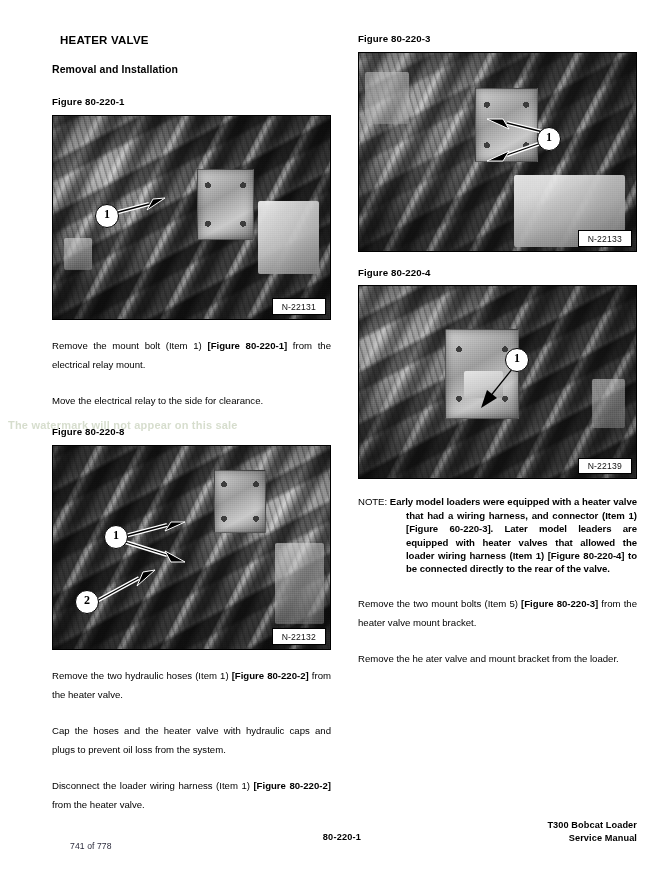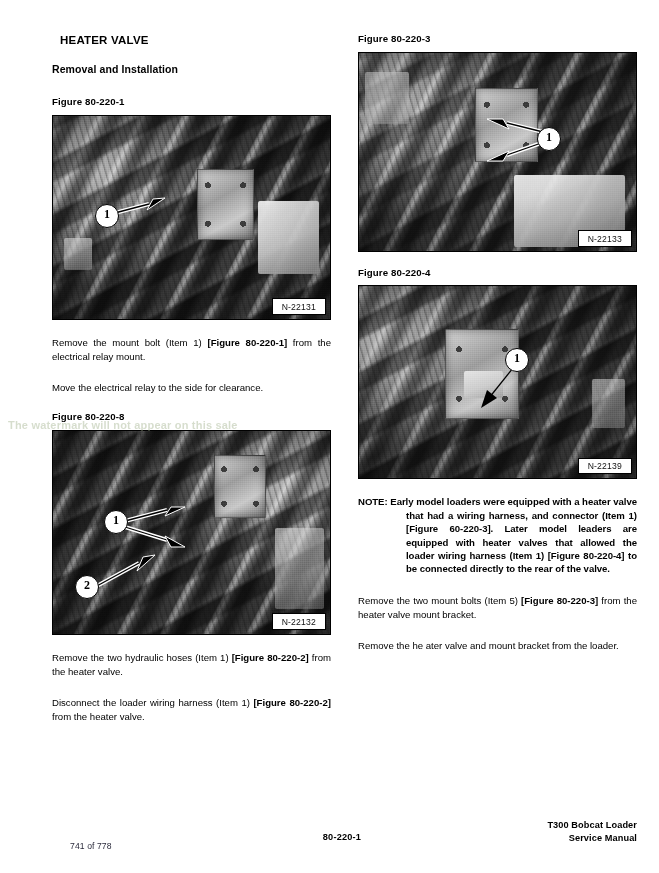--- a/index.html
+++ b/index.html
@@ -50,40 +50,40 @@
   }
   .fig-caption {
     font-size: 9.7px;
     font-weight: bold;
     letter-spacing: .1px;
     margin: 0 0 7px 0;
     line-height: 1.1;
   }
   p.body-text {
     font-size: 9.6px;
-    line-height: 14px;
+    line-height: 19px;
     margin: 0 0 17px 0;
     text-align: justify;
     letter-spacing: 0;
   }
   p.body-text:last-child { margin-bottom: 0; }
   .b { font-weight: bold; }
 
   
   .note-block {
     font-size: 9.6px;
     line-height: 13.4px;
     font-weight: bold;
     text-align: justify;
     margin: 0 0 18px 0;
     padding-left: 48px;
     text-indent: -48px;
     letter-spacing: -.05px;
   }
-  .note-label { font-weight: bold; }
+  .note-label { font-weight: normal; }
   .note-label::after { content: " "; }
 
   
   .figure {
     position: relative;
     border: 1px solid #000000;
     background: #8e8e8e;
     margin: 0 0 16px 0;
     overflow: hidden;
   }
@@ -342,20 +342,21 @@
           <path d="M2,34 L46,10" stroke="#000000" stroke-width="1.3" fill="none"></path>
           <polygon points="62,2 44,18 50,4" fill="#000000" stroke="#ffffff" stroke-width="1"></polygon>
         </svg>
       </div>
       <div class="callout" style="left:22px; top:144px;">2</div>
       <div class="photo-id">N-22132</div>
     </div>
 
     <p class="body-text"><span>Remove the two hydraulic hoses (Item 1) </span><span class="b">[Figure 80-220-2]</span><span> from the heater valve.</span></p>
 
+    <p class="body-text">Cap the hoses and the heater valve with hydraulic caps and plugs to prevent oil loss from the system.</p>
 
     <p class="body-text"><span>Disconnect the loader wiring harness (Item 1) </span><span class="b">[Figure 80-220-2]</span><span> from the heater valve.</span></p>
 
   </div>
 
   <div class="col col-right">
 
     <div class="fig-caption">Figure 80-220-3</div>
     <div class="figure" style="height:198px;">
       <div class="photo">

